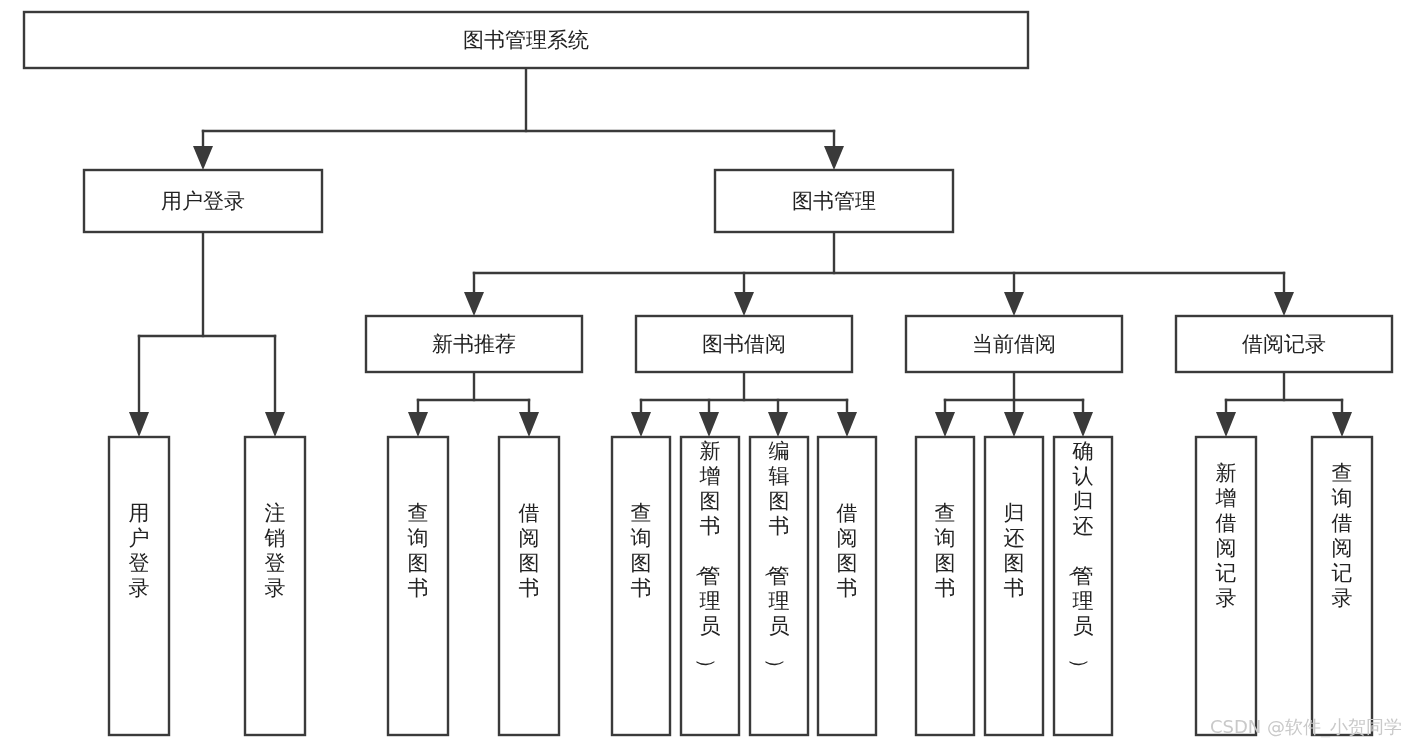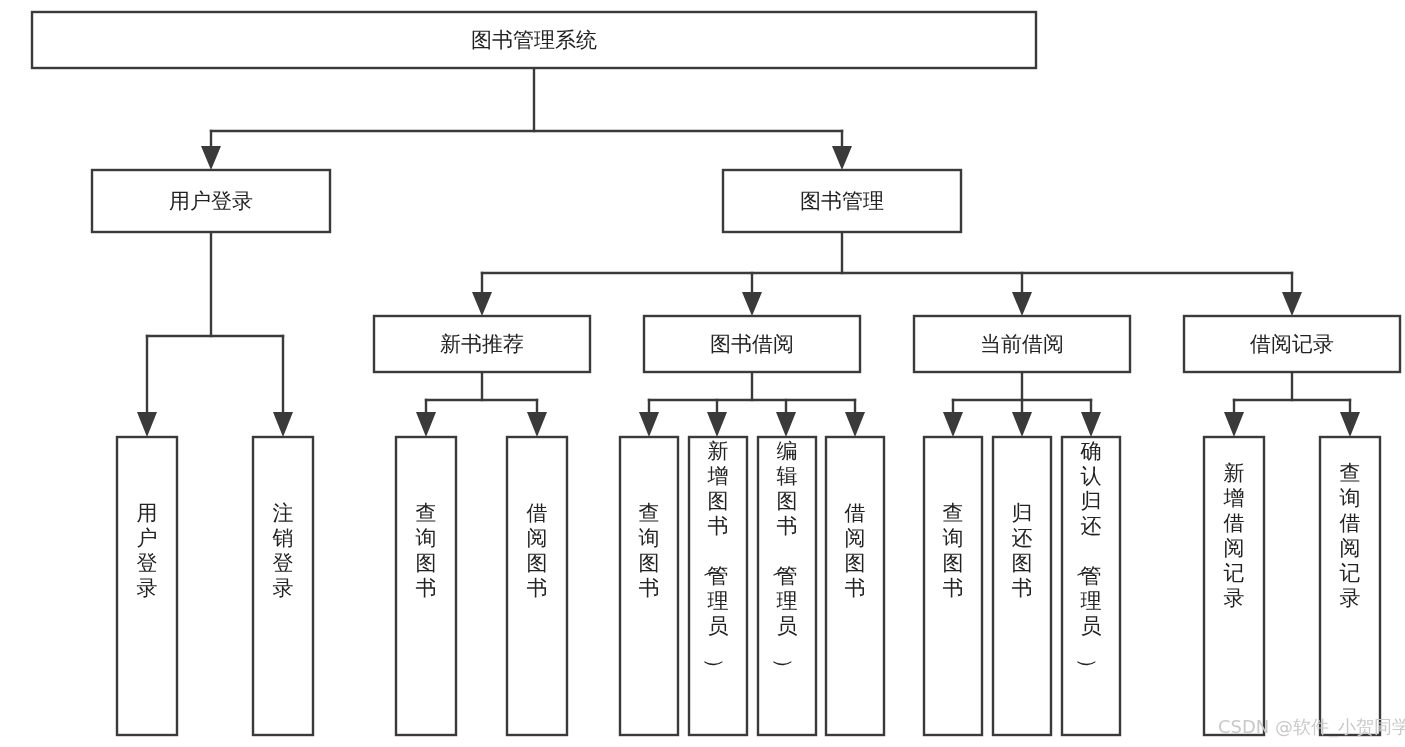--- a/index.html
+++ b/index.html
@@ -9,21 +9,21 @@
   }
   body {
     width: 1405px;
     height: 747px;
     font-family: "DejaVu Sans", "Liberation Sans", sans-serif;
     overflow: hidden;
     position: relative;
   }
   #chart-root {
     position: absolute;
-    left: 12px;
+    left: 4px;
     top: 0;
     width: 1163px;
     height: 747px;
   }
   svg {
     display: block;
   }
   .node-box {
     fill: #ffffff;
     stroke: #3a3a3a;

